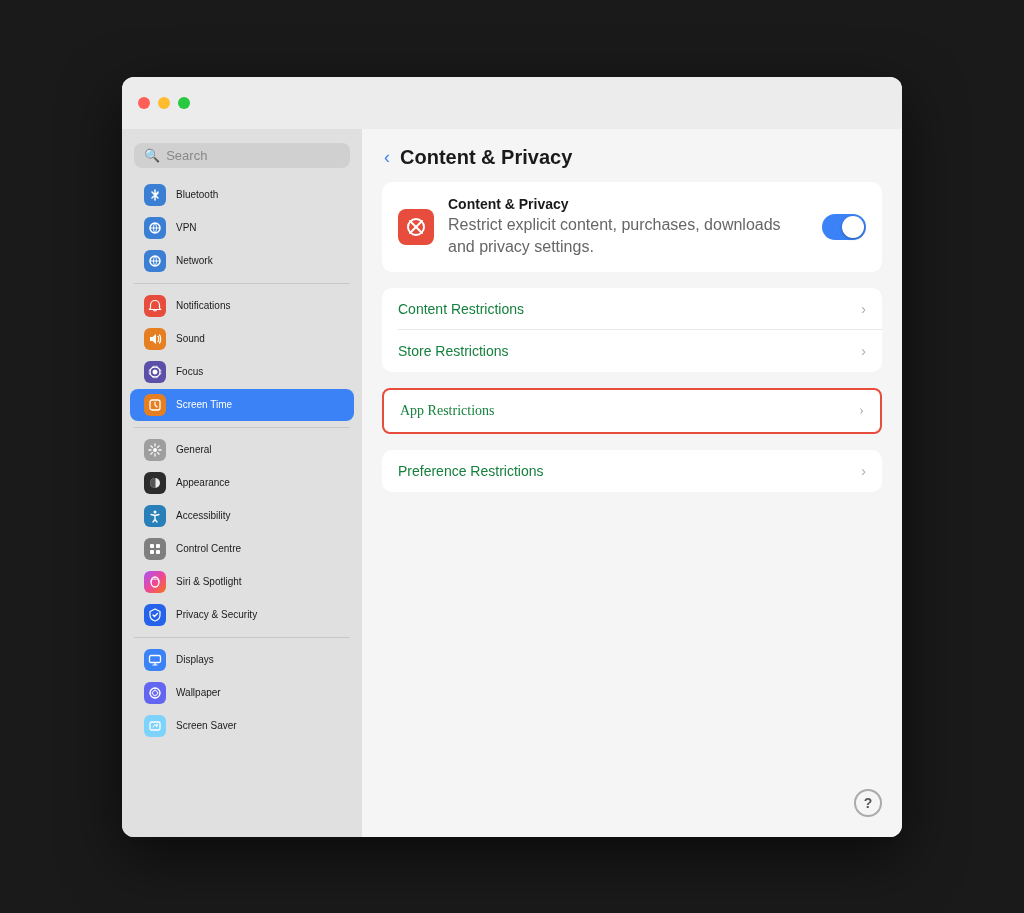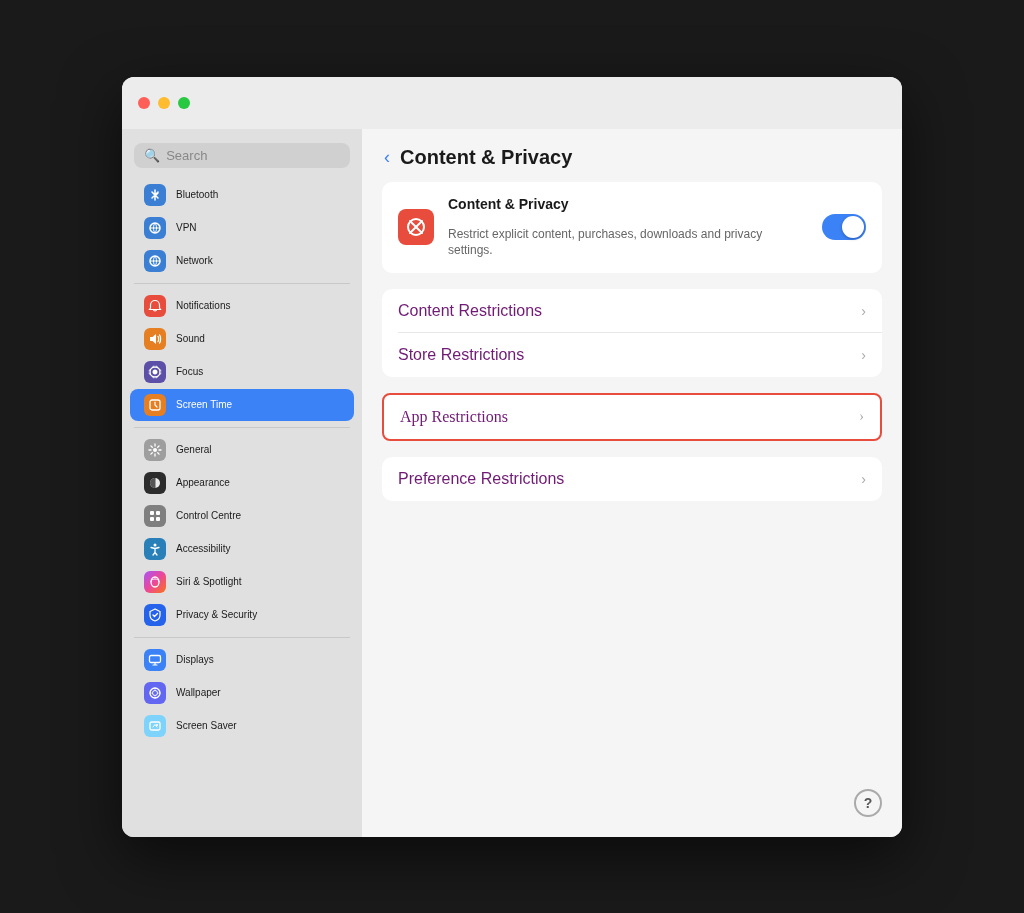--- a/index.html
+++ b/index.html
@@ -186,23 +186,23 @@
     }
     .top-card-text {
       flex: 1;
     }
     .top-card-title {
       font-size: 14px;
       font-weight: 600;
       color: #1a1a1a;
     }
     .top-card-desc {
-      font-size: 12px;
+      font-size: 16px;
       color: #666;
-      margin-top: 14px;
+      margin-top: 2px;
       line-height: 1.4;
     }
     .toggle-switch {
       width: 44px;
       height: 26px;
       background: #3b82f6;
       border-radius: 13px;
       position: relative;
       flex-shrink: 0;
       cursor: pointer;
@@ -232,22 +232,22 @@
     .restriction-item:not(:last-child)::after {
       content: '';
       position: absolute;
       bottom: 0;
       left: 16px;
       right: 0;
       height: 1px;
       background: #e8e8e8;
     }
     .restriction-label {
-      font-size: 16px;
-      color: #701a75;
+      font-size: 14px;
+      color: #15803d;
       flex: 1;
     }
     .chevron-icon {
       color: #aaa;
       font-size: 14px;
     }
     .help-button {
       width: 28px;
       height: 28px;
       border-radius: 50%;
@@ -385,39 +385,39 @@
           <svg width="14" height="14" viewBox="0 0 14 14" fill="none">
             <circle cx="7" cy="7" r="5" fill="white" opacity="0.9"></circle>
             <path d="M7 2v10" stroke="#555" stroke-width="1"></path>
             <path d="M7 2C4.2 2 2 4.2 2 7s2.2 5 5 5" fill="#555"></path>
           </svg>
         </div>
         <span class="item-label">Appearance</span>
       </div>
 
       <div class="sidebar-item">
+        <div class="item-icon icon-accessibility">
+          <svg width="14" height="14" viewBox="0 0 14 14" fill="none">
+            <circle cx="7" cy="3" r="1.5" fill="white"></circle>
+            <path d="M3 5.5l4 1 4-1M7 6.5v4M5 13l2-2.5 2 2.5" stroke="white" stroke-width="1.3" stroke-linecap="round" stroke-linejoin="round"></path>
+          </svg>
+        </div>
+        <span class="item-label">Accessibility</span>
+      </div>
+
+      <div class="sidebar-item">
         <div class="item-icon icon-controlcentre">
           <svg width="14" height="14" viewBox="0 0 14 14" fill="none">
             <rect x="2" y="2" width="4" height="4" rx="1" fill="white"></rect>
             <rect x="8" y="2" width="4" height="4" rx="1" fill="white"></rect>
             <rect x="2" y="8" width="4" height="4" rx="1" fill="white"></rect>
             <rect x="8" y="8" width="4" height="4" rx="1" fill="white"></rect>
           </svg>
         </div>
         <span class="item-label">Control Centre</span>
-      </div>
-
-      <div class="sidebar-item">
-        <div class="item-icon icon-accessibility">
-          <svg width="14" height="14" viewBox="0 0 14 14" fill="none">
-            <circle cx="7" cy="3" r="1.5" fill="white"></circle>
-            <path d="M3 5.5l4 1 4-1M7 6.5v4M5 13l2-2.5 2 2.5" stroke="white" stroke-width="1.3" stroke-linecap="round" stroke-linejoin="round"></path>
-          </svg>
-        </div>
-        <span class="item-label">Accessibility</span>
       </div>
 
       <div class="sidebar-item">
         <div class="item-icon icon-siri">
           <svg width="14" height="14" viewBox="0 0 14 14" fill="none">
             <ellipse cx="7" cy="7" rx="4" ry="5" stroke="white" stroke-width="1.3" fill="none"></ellipse>
             <path d="M3 7c0-2 2-3 4-3s4 1 4 3" stroke="white" stroke-width="1" fill="none"></path>
           </svg>
         </div>
         <span class="item-label">Siri &amp; Spotlight</span>

